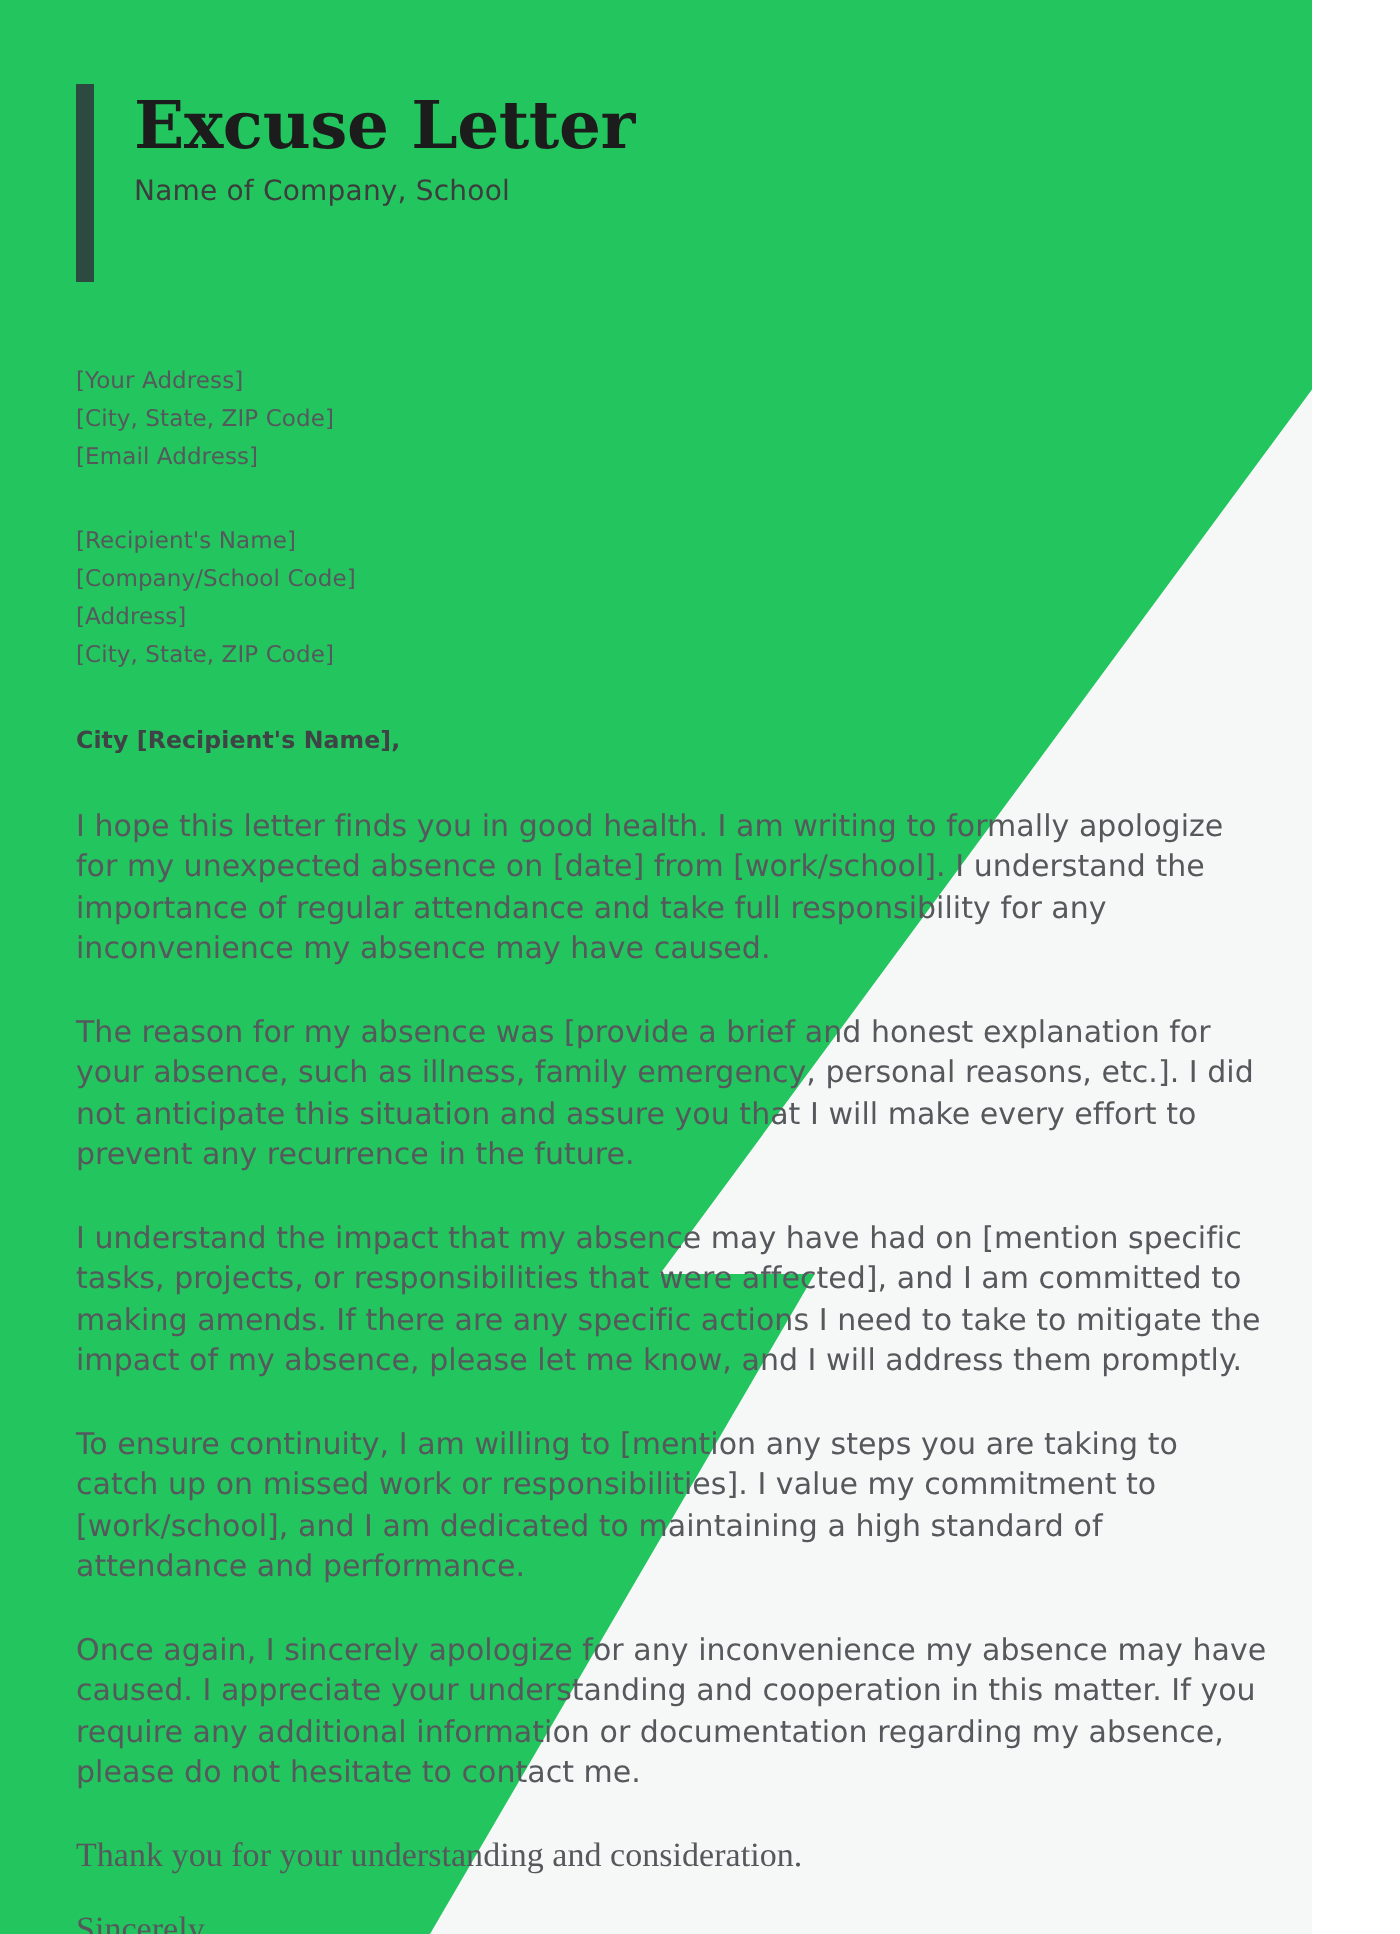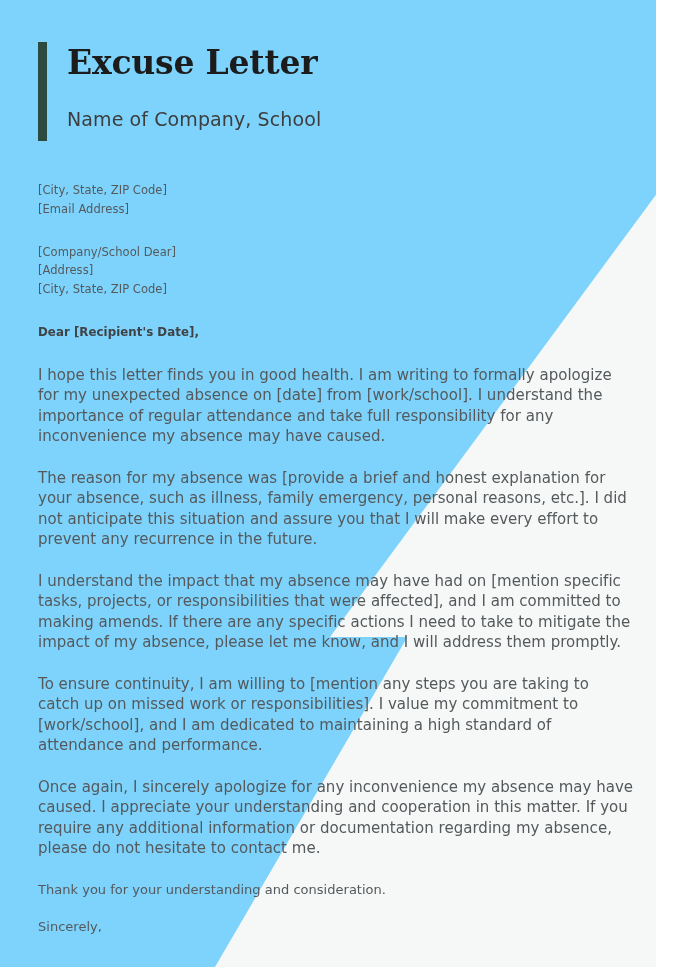--- a/index.html
+++ b/index.html
@@ -5,21 +5,21 @@
   html, body {
     margin: 0;
     padding: 0;
     background: #ffffff;
   }
 
   .page {
     position: relative;
     width: 656px;
     height: 967px;
-    background: #7dd3fc;
+    background: #22c55e;
     overflow: hidden;
     font-family: "DejaVu Sans", "Liberation Sans", sans-serif;
   }
 
   
   .watermark {
     position: absolute;
     inset: 0;
     pointer-events: none;
     z-index: 0;
@@ -60,23 +60,23 @@
     letter-spacing: -0.2px;
     margin: 0;
   }
 
   .doc-title .line {
     display: block;
     white-space: nowrap;
   }
 
   .doc-subtitle {
-    font-size: 19px;
+    font-size: 14px;
     color: #3d3d3d;
-    margin-top: 25px;
+    margin-top: 5px;
     letter-spacing: 0.1px;
   }
 
   
   .addr-block {
     margin-bottom: 24px;
   }
 
   .addr-line {
     font-size: 11.5px;
@@ -100,25 +100,26 @@
     font-size: 15px;
     line-height: 20.5px;
     color: #55595c;
     margin-bottom: 21px;
     max-width: 625px;
     letter-spacing: 0.02px;
     text-align: left;
   }
 
   .closing-line {
-    font-size: 13px;
+    font-size: 17px;
     line-height: 20.5px;
     color: #55595c;
     margin-bottom: 17px;
     letter-spacing: 0.02px;
+    font-family: Liberation Serif, serif;
   }
 </style>
 </head>
 <body>
 
 <div class="page">
 
   <svg class="watermark" width="700" height="967" viewBox="0 0 700 967" preserveAspectRatio="none">
     <polygon points="700,135 700,967 215,967 545,637 330,637" fill="#f6f8f7"></polygon>
     <polygon points="700,135 700,967 215,967" fill="#f6f8f7"></polygon>
@@ -130,31 +131,33 @@
       <div class="header-bar"></div>
       <div class="header-text">
         <h1 class="doc-title">
           <span class="line">Excuse Letter</span>
         </h1>
         <div class="doc-subtitle">Name of Company, School</div>
       </div>
     </div>
 
     <div class="addr-block">
+      <div class="addr-line">[Your Address]</div>
       <div class="addr-line">[City, State, ZIP Code]</div>
       <div class="addr-line">[Email Address]</div>
     </div>
 
     <div class="addr-block">
-      <div class="addr-line">[Company/School Dear]</div>
+      <div class="addr-line">[Recipient's Name]</div>
+      <div class="addr-line">[Company/School Code]</div>
       <div class="addr-line">[Address]</div>
       <div class="addr-line">[City, State, ZIP Code]</div>
     </div>
 
-    <div class="salutation">Dear [Recipient's Date],</div>
+    <div class="salutation">City [Recipient's Name],</div>
 
     <p class="para">I hope this letter finds you in good health. I am writing to formally apologize for my unexpected absence on [date] from [work/school]. I understand the importance of regular attendance and take full responsibility for any inconvenience my absence may have caused.</p>
     <p class="para">The reason for my absence was [provide a brief and honest explanation for your absence, such as illness, family emergency, personal reasons, etc.]. I did not anticipate this situation and assure you that I will make every effort to prevent any recurrence in the future.</p>
     <p class="para">I understand the impact that my absence may have had on [mention specific tasks, projects, or responsibilities that were affected], and I am committed to making amends. If there are any specific actions I need to take to mitigate the impact of my absence, please let me know, and I will address them promptly.</p>
     <p class="para">To ensure continuity, I am willing to [mention any steps you are taking to catch up on missed work or responsibilities]. I value my commitment to [work/school], and I am dedicated to maintaining a high standard of attendance and performance.</p>
     <p class="para">Once again, I sincerely apologize for any inconvenience my absence may have caused. I appreciate your understanding and cooperation in this matter. If you require any additional information or documentation regarding my absence, please do not hesitate to contact me.</p>
 
     <div class="closing-line">Thank you for your understanding and consideration.</div>
     <div class="closing-line">Sincerely,</div>
 

